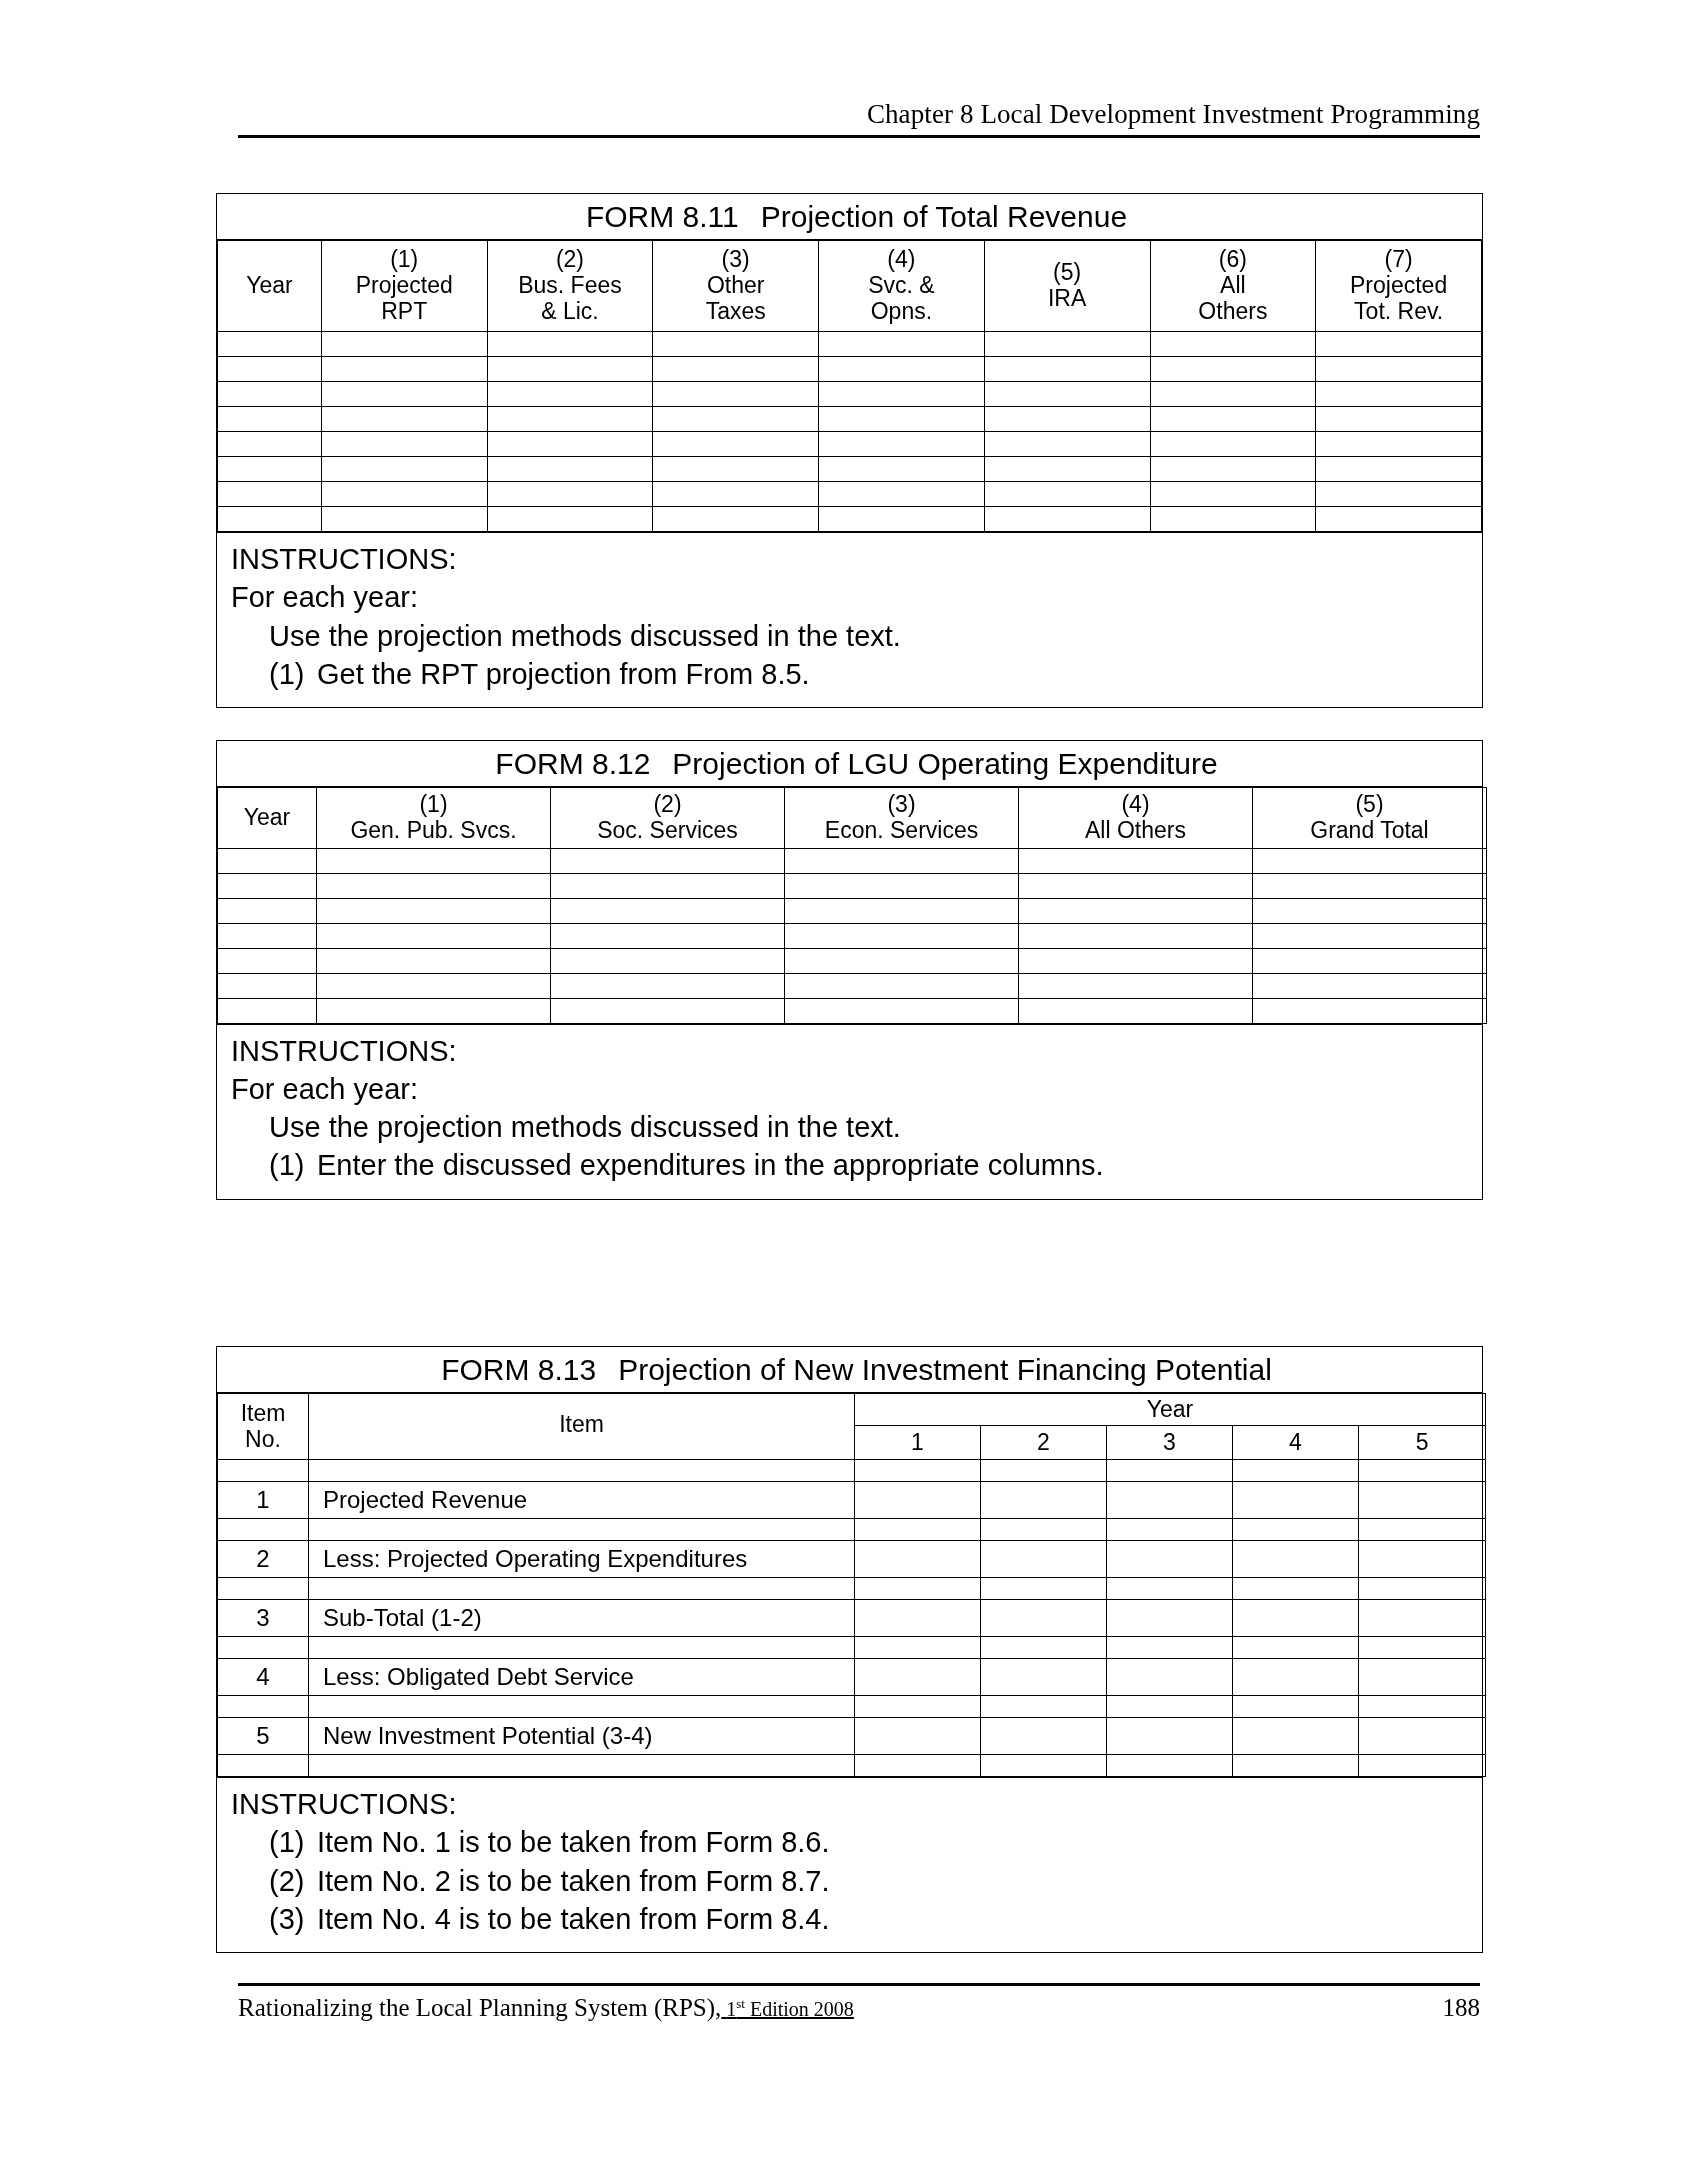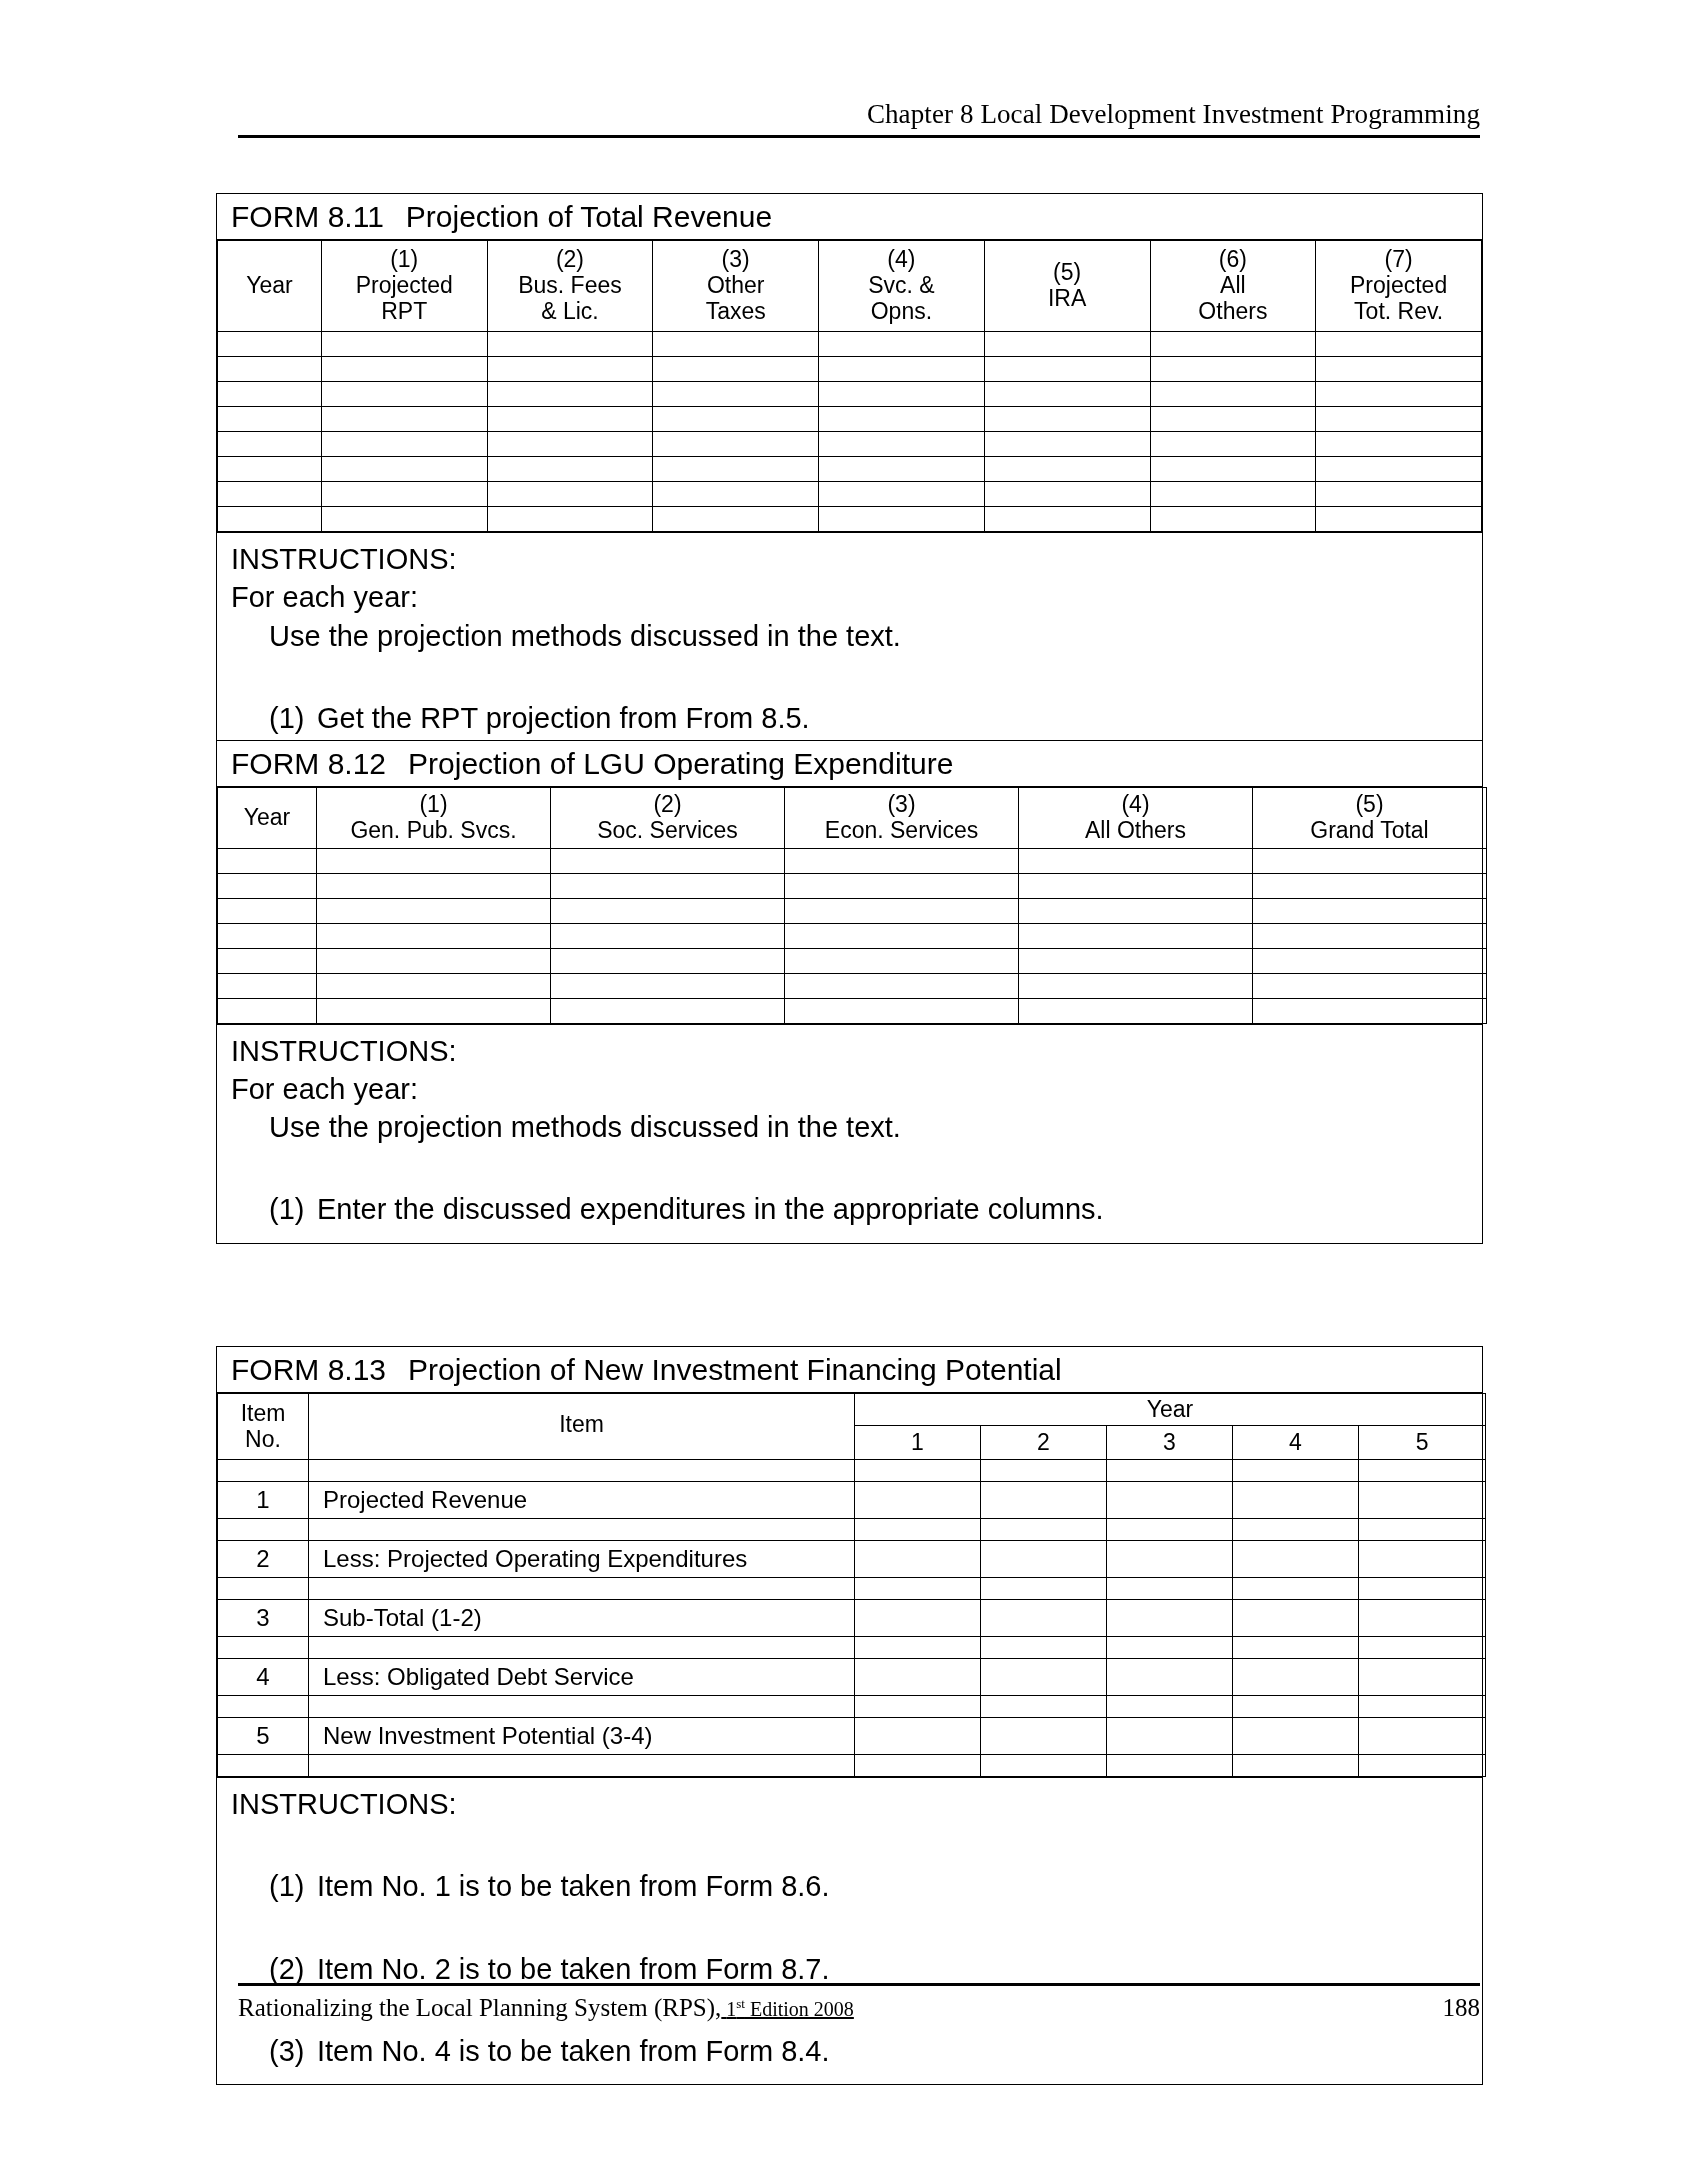--- a/index.html
+++ b/index.html
@@ -59,20 +59,21 @@
   #form-812 { top: 740px; }
   #form-813 { top: 1346px; }
 
   .form-title {
     font-size: 30px;
     padding: 8px 0 7px 14px;
     line-height: 1.0;
     border-bottom: 1.4px solid #000;
     white-space: nowrap;
     font-weight: normal;
+    text-align: center;
   }
   .form-title .ftl-num { margin-right: 22px; }
 
   table.grid {
     border-collapse: collapse;
     width: 100%;
     table-layout: fixed;
   }
   table.grid td, table.grid th {
     border: 1.2px solid #000;
@@ -97,21 +98,21 @@
 
   
   .instructions {
     border-top: 1.4px solid #000;
     font-size: 29px;
     line-height: 1.32;
     padding: 7px 0 14px 14px;
   }
   .instructions .line { white-space: pre; }
   .ind1 { padding-left: 38px; }
-  .ind2 { padding-left: 38px; margin-top: 44px; }
+  .ind2 { padding-left: 38px; }
   .num-mark { display: inline-block; width: 48px; }
 
   .itemrow td { height: 37px; }
   .spacerrow td { height: 22px; }
   .itemrow td.item-label {
     text-align: left;
     padding-left: 14px !important;
     font-size: 24px;
   }
   .itemrow td.item-no { font-size: 24px; }

